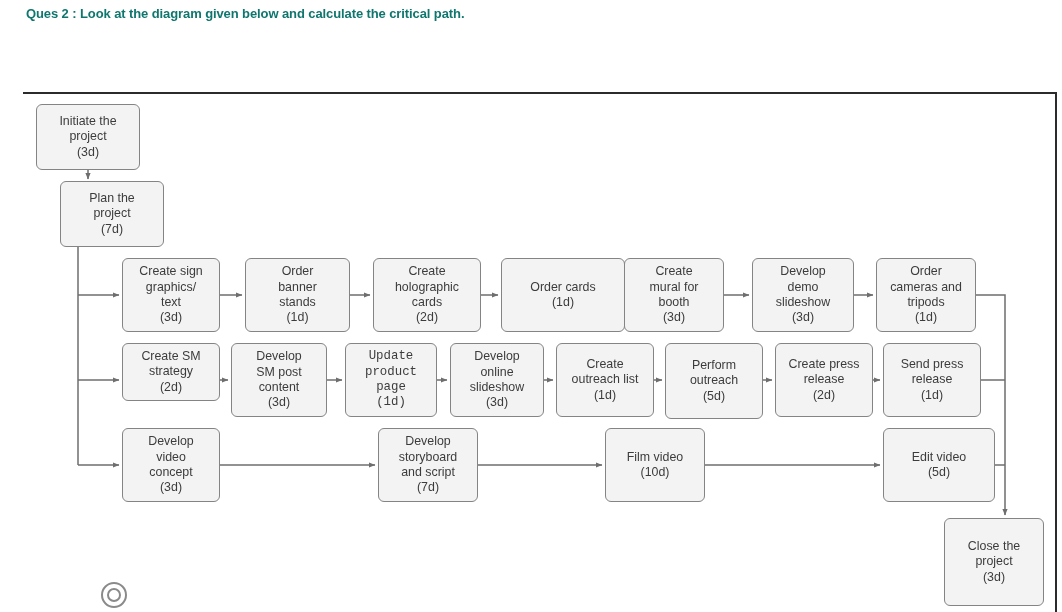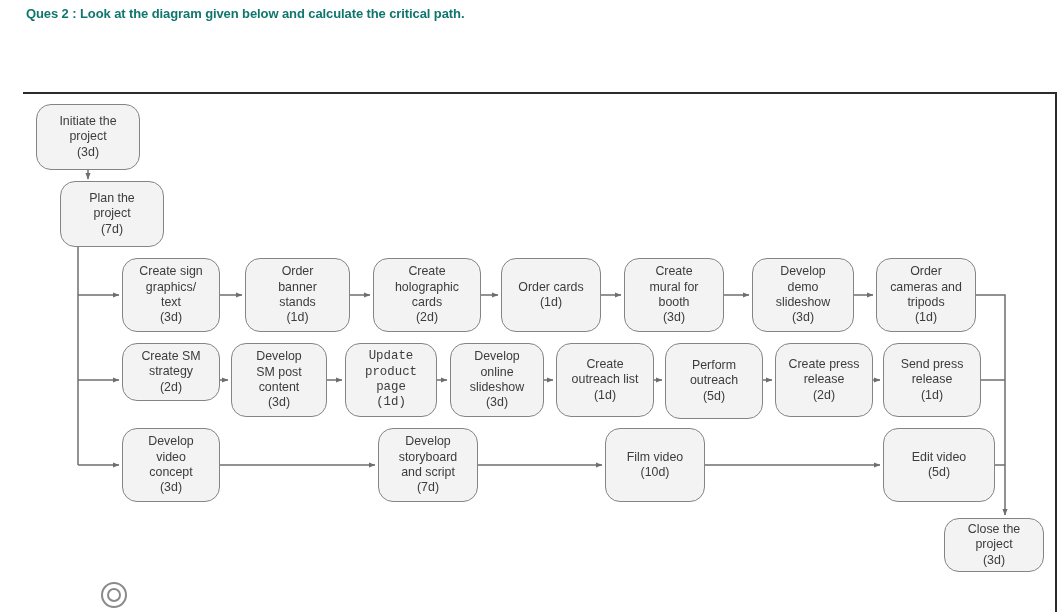--- a/index.html
+++ b/index.html
@@ -47,21 +47,21 @@
     width: 1062px;
     height: 612px;
   }
 
   
   .node {
     position: absolute;
     box-sizing: border-box;
     background: #f3f3f3;
     border: 1.1px solid #848484;
-    border-radius: 15px;
+    border-radius: 6px;
     display: flex;
     align-items: center;
     justify-content: center;
     text-align: center;
     color: #3c3c3c;
     font-size: 12.4px;
     line-height: 15.4px;
     font-family: "Liberation Sans", sans-serif;
     padding: 2px 3px;
     white-space: pre-line;
@@ -148,21 +148,21 @@
 text
 (3d)</div>
     <div class="node" style="left: 245px; top: 258px; width: 105px; height: 74px;">Order
 banner
 stands
 (1d)</div>
     <div class="node" style="left: 373px; top: 258px; width: 108px; height: 74px;">Create
 holographic
 cards
 (2d)</div>
-    <div class="node" style="left: 501px; top: 258px; width: 100px; height: 74px;">Order cards
+    <div class="node" style="left: 501px; top: 258px; width: 124px; height: 74px;">Order cards
 (1d)</div>
     <div class="node" style="left: 624px; top: 258px; width: 100px; height: 74px;">Create
 mural for
 booth
 (3d)</div>
     <div class="node" style="left: 752px; top: 258px; width: 102px; height: 74px;">Develop
 demo
 slideshow
 (3d)</div>
     <div class="node" style="left: 876px; top: 258px; width: 100px; height: 74px;">Order
@@ -201,19 +201,19 @@
 concept
 (3d)</div>
     <div class="node" style="left: 378px; top: 428px; width: 100px; height: 74px;">Develop
 storyboard
 and script
 (7d)</div>
     <div class="node" style="left: 605px; top: 428px; width: 100px; height: 74px;">Film video
 (10d)</div>
     <div class="node" style="left: 883px; top: 428px; width: 112px; height: 74px;">Edit video
 (5d)</div>
-    <div class="node" style="left: 944px; top: 518px; width: 100px; height: 54px;">Close the
+    <div class="node" style="left: 944px; top: 518px; width: 100px; height: 88px;">Close the
 project
 (3d)</div>
   </div>
 
 <div id="bottom-icon"></div>
 <div id="bottom-icon-inner"></div>
 
 </body></html>

